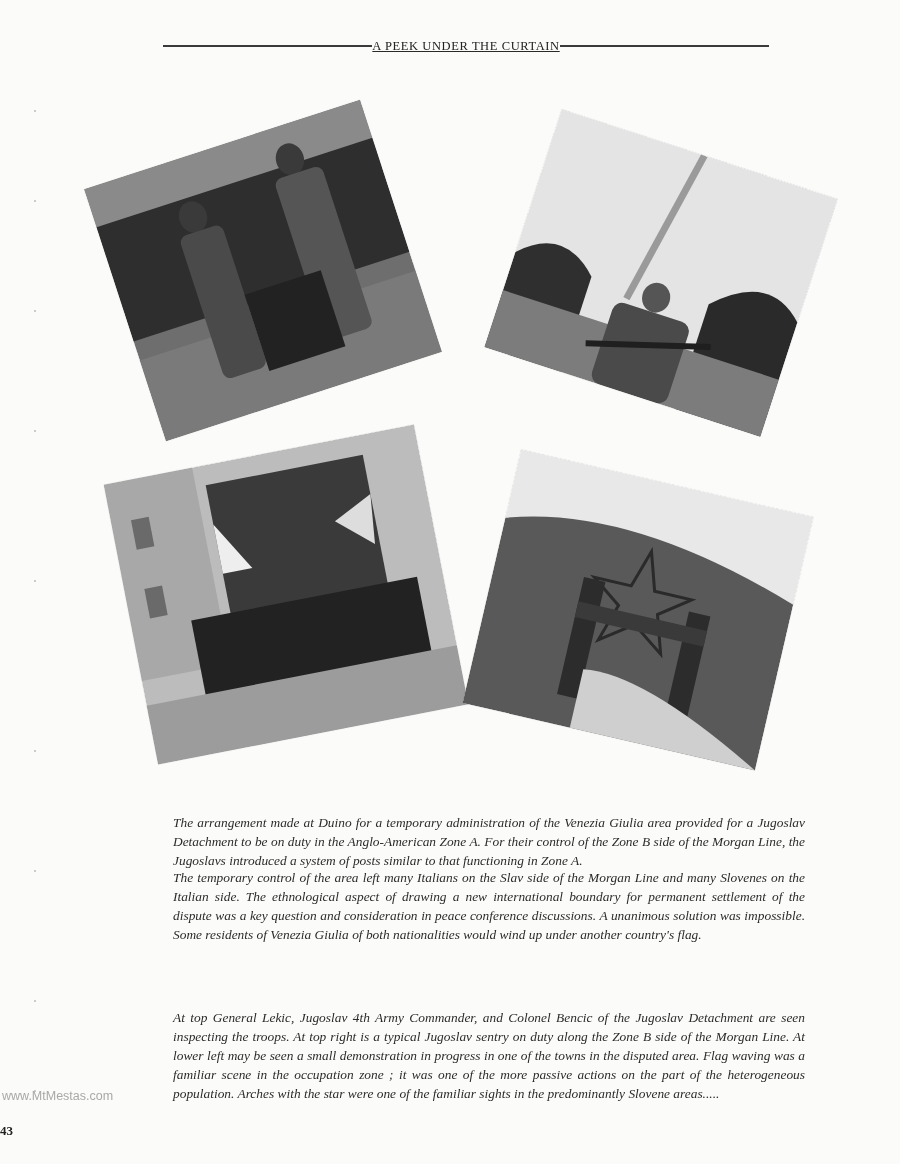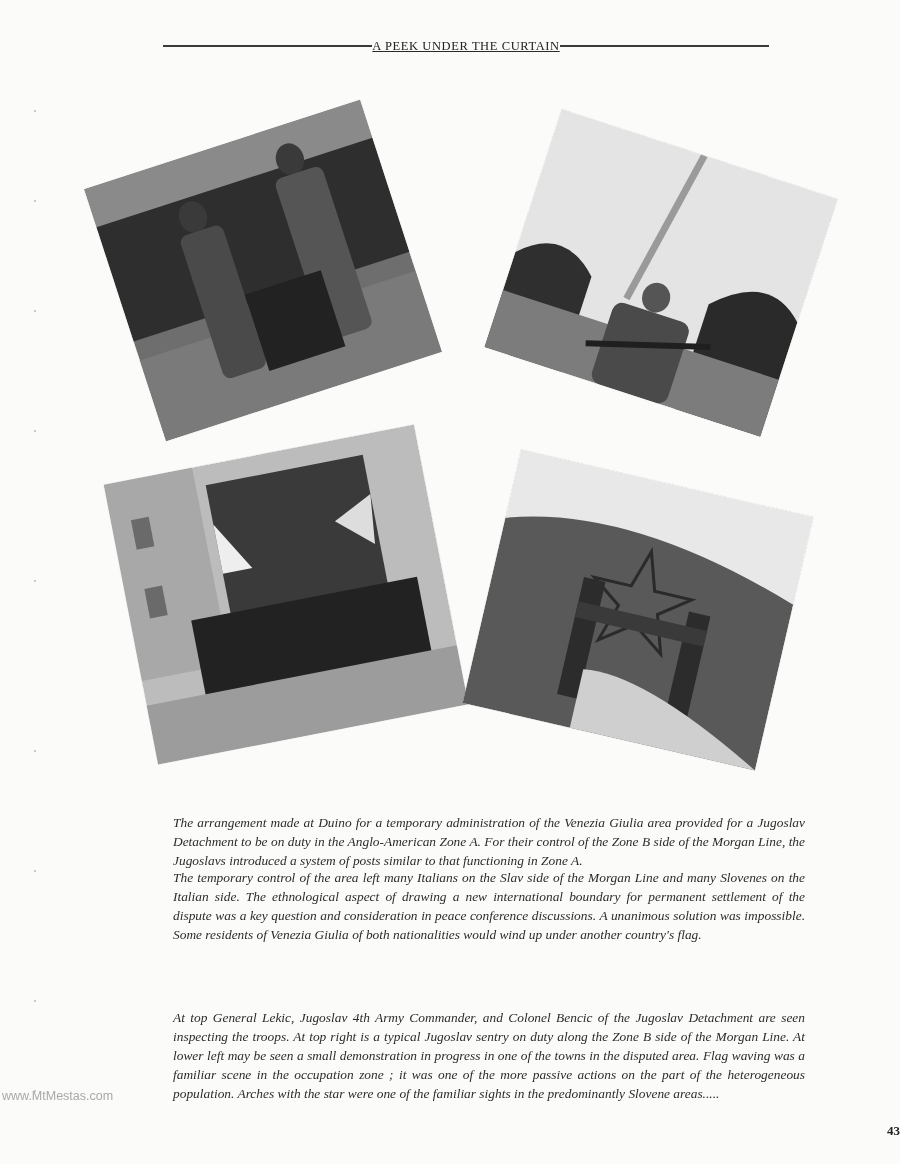--- a/index.html
+++ b/index.html
@@ -31,21 +31,21 @@
     .body-text {
       position: absolute; left: 160px; width: 632px;
       font-size: 13.4px; line-height: 19px; text-align: justify; color: #2b2b2b;
       margin: 13px;
       font-style: italic;
     }
     #para1 { top: 800px; }
     #para2 { top: 855px; }
     #para3 { top: 995px; }
     .page-number {
-      position: absolute; top: 1123px; left: 0; width: 900px; text-align: right;
+      position: absolute; top: 1123px; left: 0; width: 900px; text-align: left;
       font-size: 13px; font-weight: bold; color: #222;
     }
     .watermark {
       position: absolute; left: 2px; top: 1089px;
       font-family: "Liberation Sans", "DejaVu Sans", sans-serif;
       font-size: 12.5px; color: #a8a8a8;
     }
     .margin-dots { position: absolute; left: 34px; top: 110px; width: 2px; height: 1000px; }
     .margin-dots span { position: absolute; left: 0; width: 2px; height: 2px; background: #bbb; border-radius: 1px; }
   </style>

